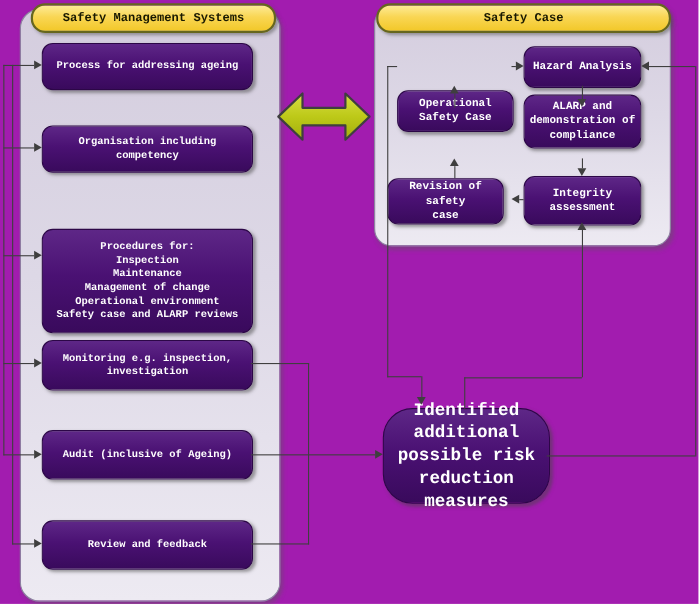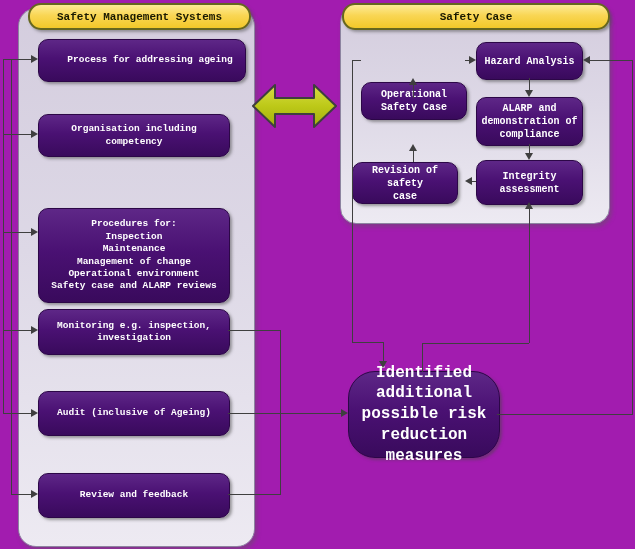--- a/index.html
+++ b/index.html
@@ -48,21 +48,21 @@
   <div class="panel" style="left:18px;top:8px;width:235px;height:537px;"></div>
   <div class="panel" style="left:340px;top:6px;width:268px;height:216px;border-radius:16px;"></div>
 
   <div class="cap" style="left:28px;top:3px;width:219px;height:23px;">
     <span>Safety Management Systems</span>
   </div>
   <div class="cap" style="left:342px;top:3px;width:264px;height:23px;">
     <span>Safety Case</span>
   </div>
 
-  <div class="node sms-node" style="left:38px;top:39px;width:190px;height:41px;padding-left:16px;">
+  <div class="node sms-node" style="left:38px;top:39px;width:190px;height:41px;">
     <span>Process for addressing ageing</span>
   </div>
   <div class="node sms-node" style="left:38px;top:114px;width:190px;height:41px;">
     <span>Organisation including competency</span>
   </div>
   <div class="node sms-node" style="left:38px;top:186px;width:190px;height:93px;margin-top:22px;">
     <span>Procedures for:
 Inspection
 Maintenance
 Management of change
@@ -80,21 +80,21 @@
     <span>Review and feedback</span>
   </div>
 
   <div class="node sc-node" style="left:361px;top:42px;width:104px;height:36px;margin-top:40px;">
     <span>Operational
 Safety Case</span>
   </div>
   <div class="node sc-node" style="left:476px;top:42px;width:105px;height:36px;">
     <span>Hazard Analysis</span>
   </div>
-  <div class="node sc-node" style="left:476px;top:97px;width:105px;height:47px;">
+  <div class="node sc-node" style="left:476px;top:86px;width:105px;height:47px;">
     <span>ALARP and
 demonstration of
 compliance</span>
   </div>
   <div class="node sc-node" style="left:352px;top:162px;width:104px;height:40px;">
     <span>Revision of safety
 case</span>
   </div>
   <div class="node sc-node" style="left:476px;top:160px;width:105px;height:43px;">
     <span>Integrity

